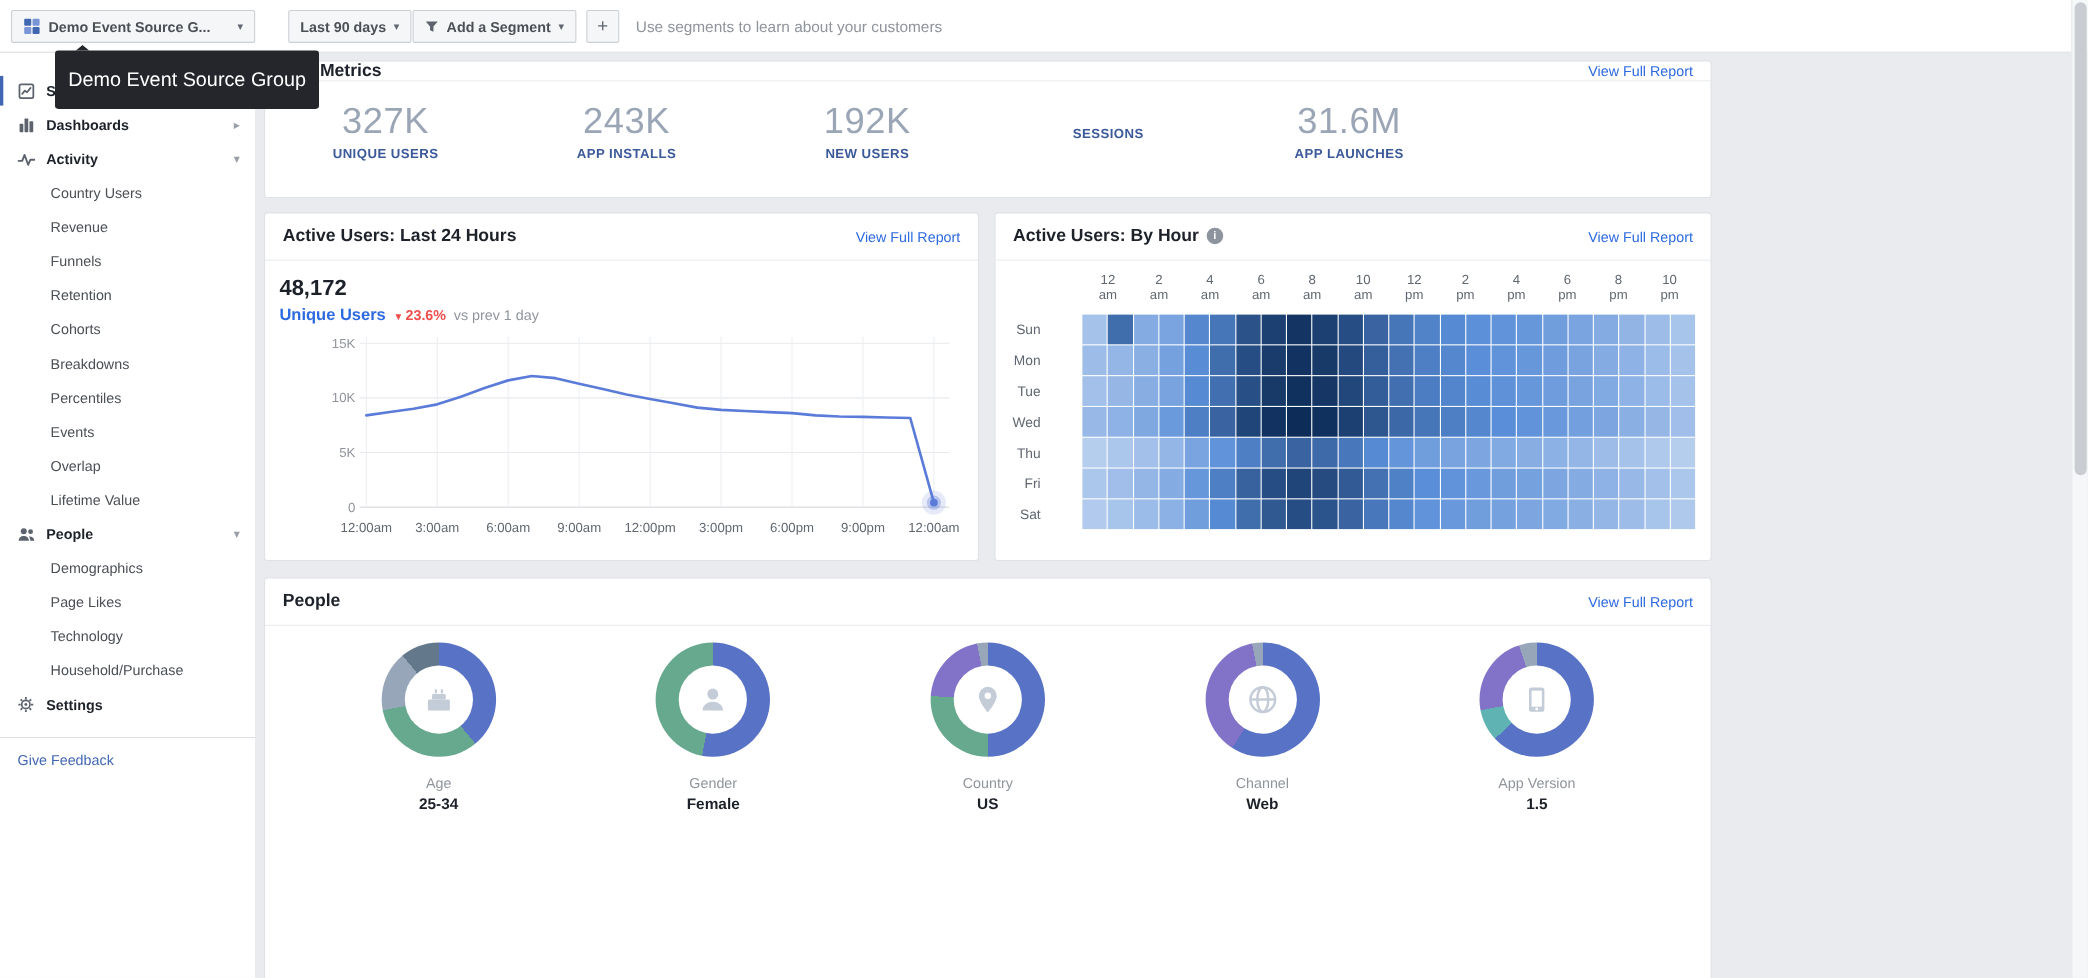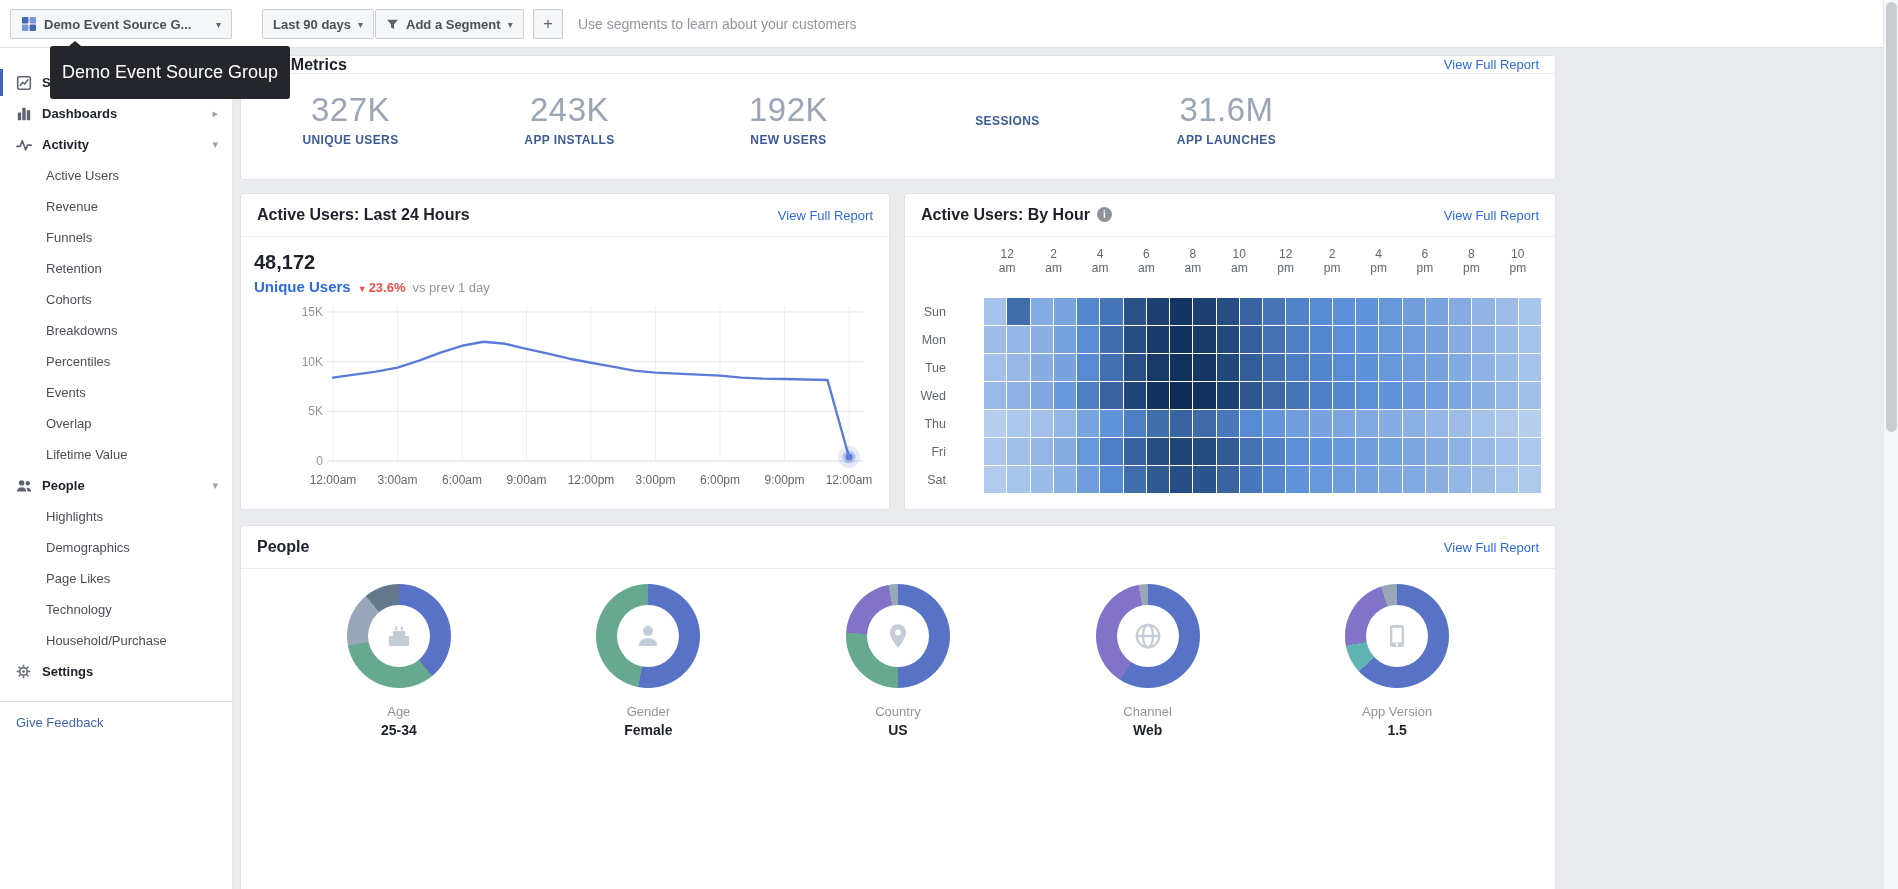--- a/index.html
+++ b/index.html
@@ -77,21 +77,21 @@
   .delta-arrow { font-size:9px; margin-right:2px; }
   .delta-note { color:#90949c; font-size:13px; }
   .line-chart { position:absolute; left:0; top:100px; width:650px; height:210px; }
   .line-chart text { font-family:"Liberation Sans",sans-serif; font-size:12px; fill:#90949c; }
   .line-chart text.xlab { fill:#606770; }
 
   
   .heatmap-body { position:absolute; left:0; top:43px; right:0; }
   .hm-cols { display:grid; grid-template-columns:repeat(12,1fr); width:557px; margin-left:79px;
              margin-top:10px; font-size:12px; color:#606770; text-align:center; line-height:1.2; }
-  .hm-rowwrap { display:flex; margin-top:22px; }
+  .hm-rowwrap { display:flex; margin-top:10px; }
   .hm-days { width:79px; display:flex; flex-direction:column; }
   .hm-day { height:28px; display:flex; align-items:center; justify-content:flex-end;
             padding-right:38px; font-size:12.5px; color:#606770; }
   .hm-grid { width:557px; display:grid; grid-template-columns:repeat(24,1fr);
              grid-auto-rows:27px; gap:1px; }
 
   
   .people-body { position:absolute; top:43px; left:0; width:100%; padding:15px 33px 0; display:flex; }
   .donut-col { width:250px; display:flex; flex-direction:column; align-items:center; }
   .donut { width:104px; height:104px; border-radius:50%; position:relative; }
@@ -169,21 +169,21 @@
       <div class="nav-item top" data-interactable="true">
         <span class="nav-icon" data-interactable="false">
           <svg viewBox="0 0 16 16" width="16" height="16">
             <polyline points="0.8,9.3 4.2,9.3 6.3,3.8 9.6,12.8 11.6,8.2 15.2,8.2" fill="none" stroke="#5c636d" stroke-width="1.7" stroke-linecap="round" stroke-linejoin="round"></polyline>
           </svg>
         </span>
         <span class="nav-label" data-interactable="false">Activity</span>
         <span class="nav-chevron" data-interactable="false">▾</span>
       </div>
       <div class="nav-item sub" data-interactable="true">
-        <span class="nav-label" data-interactable="false">Active Users</span>
+        <span class="nav-label" data-interactable="false">Country Users</span>
       </div>
       <div class="nav-item sub" data-interactable="true">
         <span class="nav-label" data-interactable="false">Revenue</span>
       </div>
       <div class="nav-item sub" data-interactable="true">
         <span class="nav-label" data-interactable="false">Funnels</span>
       </div>
       <div class="nav-item sub" data-interactable="true">
         <span class="nav-label" data-interactable="false">Retention</span>
       </div>
@@ -209,23 +209,20 @@
         <span class="nav-icon" data-interactable="false">
           <svg viewBox="0 0 16 16" width="16" height="16" fill="#5c636d">
             <circle cx="5.6" cy="4.9" r="2.7"></circle>
             <path d="M0.9 13.6c0-2.6 2.1-4.4 4.7-4.4s4.7 1.8 4.7 4.4z"></path>
             <circle cx="11.8" cy="5.3" r="2.2"></circle>
             <path d="M11 9.8c2.4 0 4.2 1.6 4.2 3.8h-3.7c0-1.5-.4-2.8-1.2-3.8z"></path>
           </svg>
         </span>
         <span class="nav-label" data-interactable="false">People</span>
         <span class="nav-chevron" data-interactable="false">▾</span>
-      </div>
-      <div class="nav-item sub" data-interactable="true">
-        <span class="nav-label" data-interactable="false">Highlights</span>
       </div>
       <div class="nav-item sub" data-interactable="true">
         <span class="nav-label" data-interactable="false">Demographics</span>
       </div>
       <div class="nav-item sub" data-interactable="true">
         <span class="nav-label" data-interactable="false">Page Likes</span>
       </div>
       <div class="nav-item sub" data-interactable="true">
         <span class="nav-label" data-interactable="false">Technology</span>
       </div>

